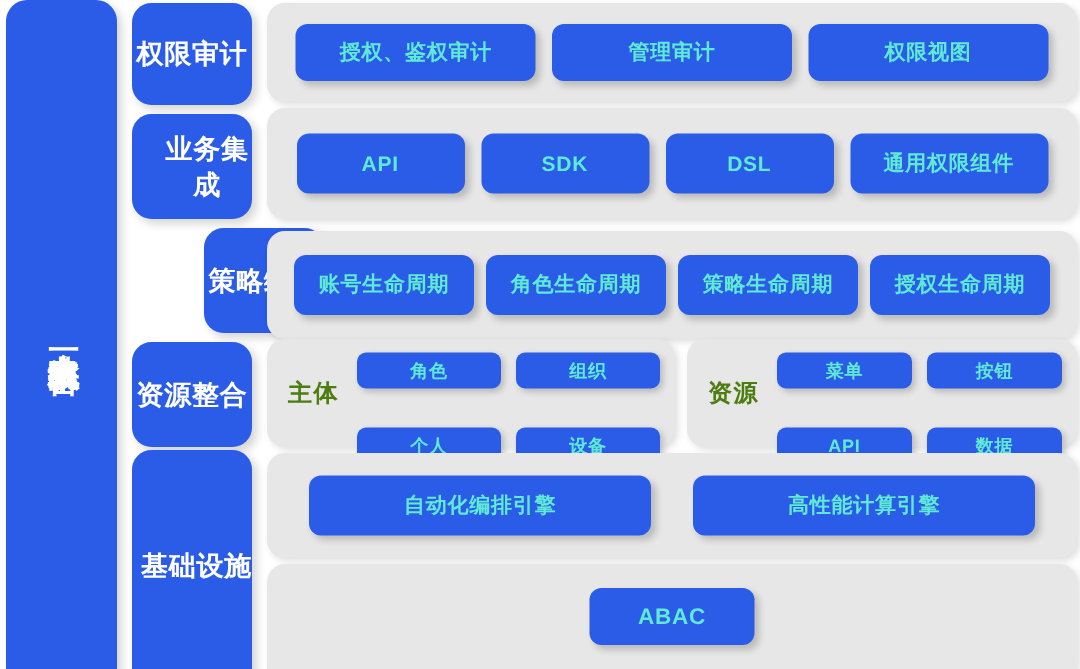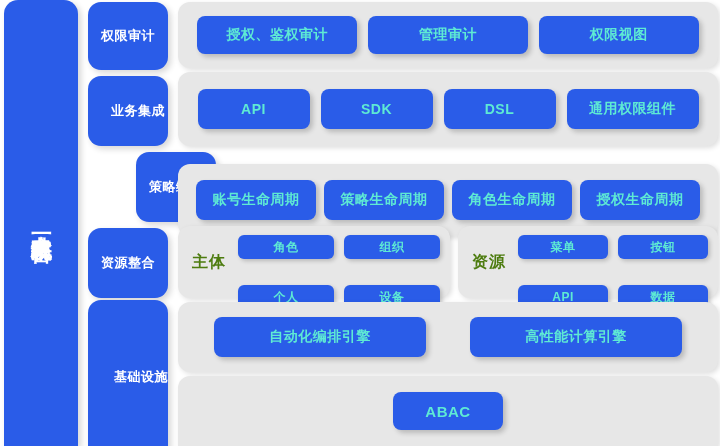--- a/index.html
+++ b/index.html
@@ -49,21 +49,21 @@
     left: 0; width: 80px;
     background: #2a5ce8;
     border-radius: 13px;
     display: flex;
     align-items: center;
     justify-content: center;
     box-shadow: 3px 3px 6px rgba(0,0,0,0.16);
   }
   .cat-label {
     color: #ffffff;
-    font-size: 13px;
+    font-size: 18px;
     font-weight: bold;
     line-height: 1.35;
     text-align: center;
     letter-spacing: 0.5px;
   }
   .cat-0 { top: 2px;   height: 68px; }
   .cat-1 { top: 76px;  height: 70px; padding-left: 20px; }
   .cat-2 { top: 152px; height: 70px; margin-left: 48px; }
   .cat-3 { top: 228px; height: 70px; }
   .cat-4 { top: 300px; height: 154px; border-radius: 13px 13px 0 0; justify-content: flex-end; }
@@ -73,21 +73,21 @@
     position: absolute;
     left: 178px; width: 540px;
     background: #e7e7e7;
     border-radius: 12px;
     box-shadow: 2px 2px 5px rgba(0,0,0,0.13);
     display: flex;
     align-items: center;
   }
   .row-0 { top: 2px;   height: 66px; }
   .row-1 { top: 72px;  height: 74px; }
-  .row-2 { top: 164px; height: 72px; }
+  .row-2 { top: 154px; height: 72px; }
   .row-3 { top: 226px; height: 72px; background: transparent;
            box-shadow: none; border-radius: 0; padding: 0; }
   .row-4 { top: 302px; height: 70px; }
   .row-5 { top: 376px; height: 70px; border-radius: 12px 12px 0 0; }
 
   .row-inner {
     display: flex;
     width: 100%;
     align-items: center;
     justify-content: space-around;
@@ -106,21 +106,21 @@
     align-items: center;
     justify-content: center;
     text-align: center;
     box-shadow: 3px 3px 5px rgba(0,0,0,0.2);
     white-space: nowrap;
   }
   .row-0 .chip { height: 38px; width: 160px; }
   .row-1 .chip { height: 40px; width: 112px; }
   .row-1 .chip.wide { width: 132px; }
   .row-2 .chip { height: 40px; width: 120px; }
-  .row-4 .chip { height: 40px; width: 212px; }
+  .row-4 .chip { height: 40px; width: 228px; }
   .row-5 .chip { height: 38px; width: 110px; font-size: 15px; }
 
   
   .subpanel {
     position: absolute;
     top: 0; height: 72px;
     background: #e7e7e7;
     border-radius: 12px;
     box-shadow: 2px 2px 5px rgba(0,0,0,0.13);
     display: flex;
@@ -191,22 +191,22 @@
       <div class="chip">API</div>
       <div class="chip">SDK</div>
       <div class="chip">DSL</div>
       <div class="chip wide">通用权限组件</div>
     </div>
   </div>
 
   <div class="row row-2">
     <div class="row-inner">
       <div class="chip">账号生命周期</div>
+      <div class="chip">角色生命周期</div>
       <div class="chip">策略生命周期</div>
-      <div class="chip">角色生命周期</div>
       <div class="chip">授权生命周期</div>
     </div>
   </div>
 
   <div class="row row-3">
     <div class="subpanel left">
       <div class="sub-title">主体</div>
       <div class="sub-grid">
         <div class="chip">角色</div>
         <div class="chip">组织</div>

